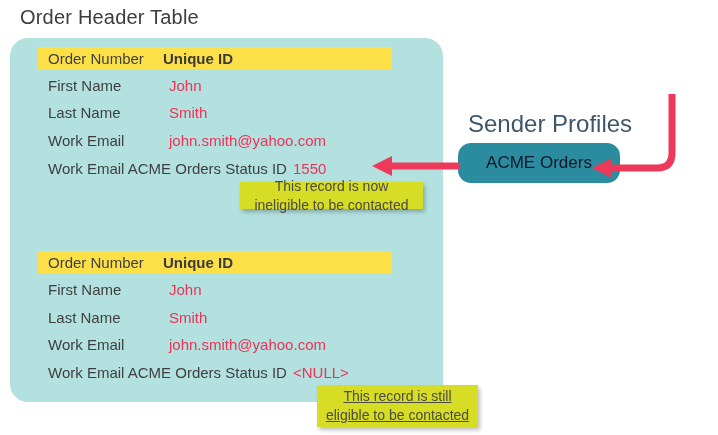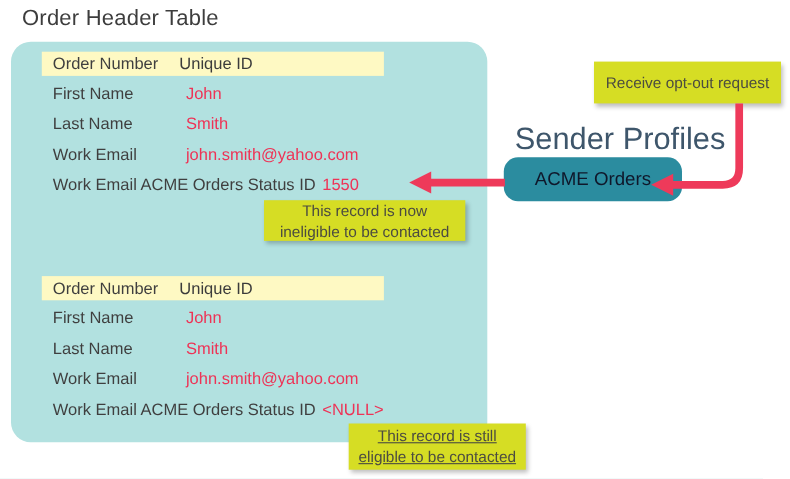--- a/index.html
+++ b/index.html
@@ -8,39 +8,39 @@
     font-family:"Liberation Sans",sans-serif;overflow:hidden;padding-left:30px;
   }
   .page-title{
     position:absolute;left:20px;top:6px;font-size:20px;color:#3d3d3d;letter-spacing:.2px;
   }
   .table-panel{
     position:absolute;left:10px;top:38px;width:433px;height:364px;
     background:#b2e1e0;border-radius:18px;
   }
   .record-header{
-    position:absolute;left:38px;width:311px;height:22px;background:#fef9c3;
+    position:absolute;left:38px;width:354px;height:22px;background:#fde047;
     display:flex;align-items:center;font-size:15px;color:#3f3f3f;
   }
   .record-header .hdr-label{padding-left:10px;min-width:115px;}
   .record-header .hdr-value{min-width:80px;color:#ee3356;}
-  .record-header .hdr-badge{font-weight:normal;color:#3b3b3b;}
+  .record-header .hdr-badge{font-weight:bold;color:#3b3b3b;}
   .row{
     position:absolute;left:38px;height:21px;display:flex;align-items:center;
     font-size:15px;color:#3f3f3f;white-space:nowrap;
   }
   .row .lbl{padding-left:10px;min-width:115px;margin-right:6px;}
   .row .val{color:#ee3356;}
   .callout{
     position:absolute;background:#d6dd24;color:#4c4c40;font-size:14px;
     display:flex;flex-direction:column;justify-content:center;align-items:center;
     text-align:center;line-height:1.35;box-shadow:2px 3px 4px rgba(0,0,0,0.25);
   }
   .sender-heading{
-    position:absolute;left:468px;top:110px;font-size:28px;color:#3e566b;
+    position:absolute;left:468px;top:110px;font-size:24px;color:#3e566b;
   }
   .profile-box{
     position:absolute;left:458px;top:143px;width:162px;height:40px;
     background:#2b8c9f;border-radius:13px;color:#0f172a;font-size:17px;
     display:flex;align-items:center;justify-content:center;
   }
   .arrow-layer{position:absolute;left:0;top:0;width:718px;height:435px;pointer-events:none;}
 </style>
 </head>
 <body>
@@ -91,24 +91,21 @@
   <div class="row" style="top:362px;">
     <span class="lbl">Work Email ACME Orders Status ID</span>
     <span class="val">&lt;NULL&gt;</span>
   </div>
 
   <div class="sender-heading">Sender Profiles</div>
   <div class="profile-box">
     <span>ACME Orders</span>
   </div>
 
-  <div class="callout" style="left:540px;top:56px;width:170px;height:38px;">
-    <span>Receive opt-out request</span>
-  </div>
-  <div class="callout" style="left:240px;top:182px;width:183px;height:37px;">
+  <div class="callout" style="left:240px;top:182px;width:183px;height:27px;">
     <span>This record is now</span>
     <span>ineligible to be contacted</span>
   </div>
   <div class="callout" style="left:317px;top:385px;width:161px;height:42px;text-decoration:underline;">
     <span>This record is still</span>
     <span>eligible to be contacted</span>
   </div>
 
   <svg class="arrow-layer" viewBox="0 0 718 435">
     <g>

